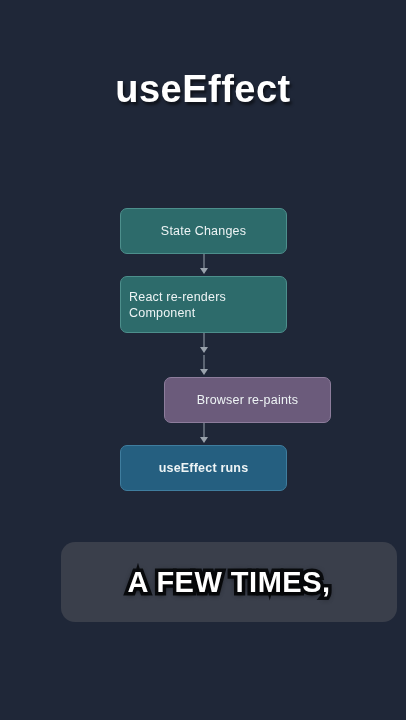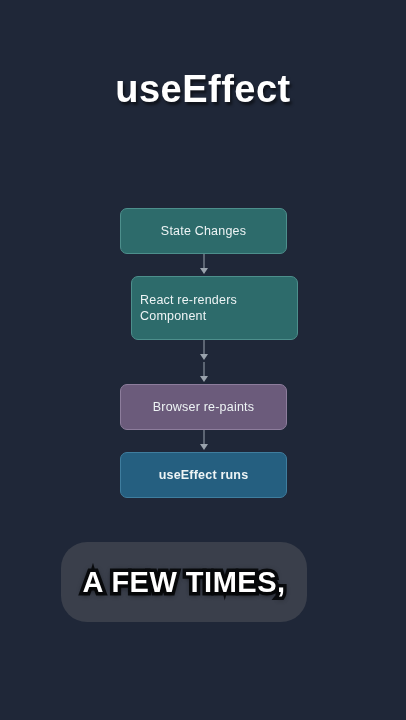--- a/index.html
+++ b/index.html
@@ -60,29 +60,30 @@
     padding: 4px 8px;
   }
 
   .node.teal {
     background: #2d6b6b;
     border: 1px solid #4d8f8c;
   }
   .node.purple {
     background: #6b5b7b;
     border: 1px solid #8d7d9c;
+    margin-left: 44px;
   }
   .node.blue {
     background: #255f80;
     border: 1px solid #3f7d9e;
     font-weight: bold;
   }
 
   .node.h1line { height: 46px; }
-  .node.h2line { height: 64px; margin-left: 11px; }
+  .node.h2line { height: 57px; }
 
   .connector {
     position: relative;
     height: 22px;
     width: 167px;
   }
   .connector .stem {
     position: absolute;
     left: 50%;
     top: 0;
@@ -101,24 +102,24 @@
     border-right: 4px solid transparent;
     border-top: 6px solid #9aa3ad;
     transform: translateX(-50%);
   }
 
   
   .caption-panel {
     position: absolute;
     left: 61px;
     top: 542px;
-    width: 246px;
+    width: 336px;
     height: 80px;
     background: #3a3f4b;
-    border-radius: 26px;
+    border-radius: 14px;
     display: flex;
     align-items: center;
     justify-content: center;
   }
   .caption-text {
     font-size: 29px;
     font-weight: bold;
     color: #ffffff;
     letter-spacing: 0.5px;
     white-space: nowrap;

